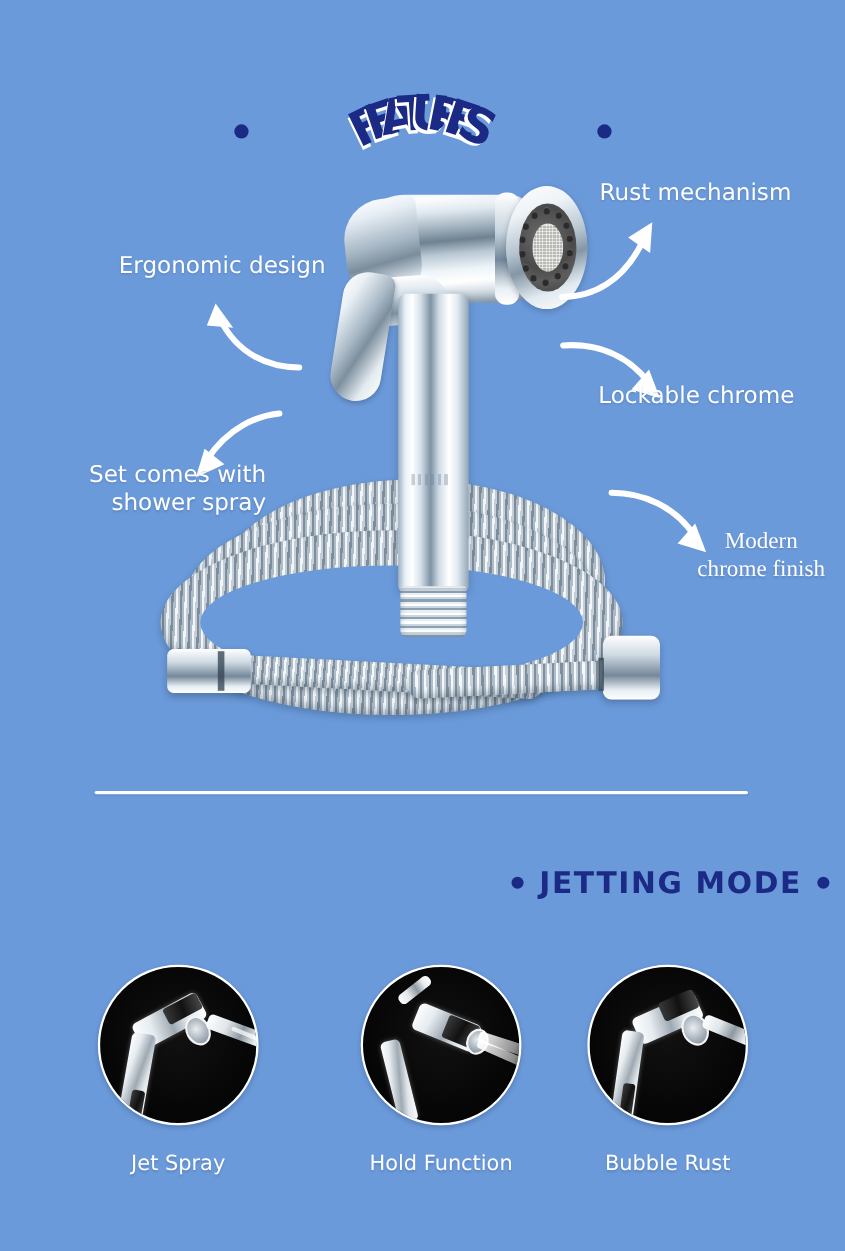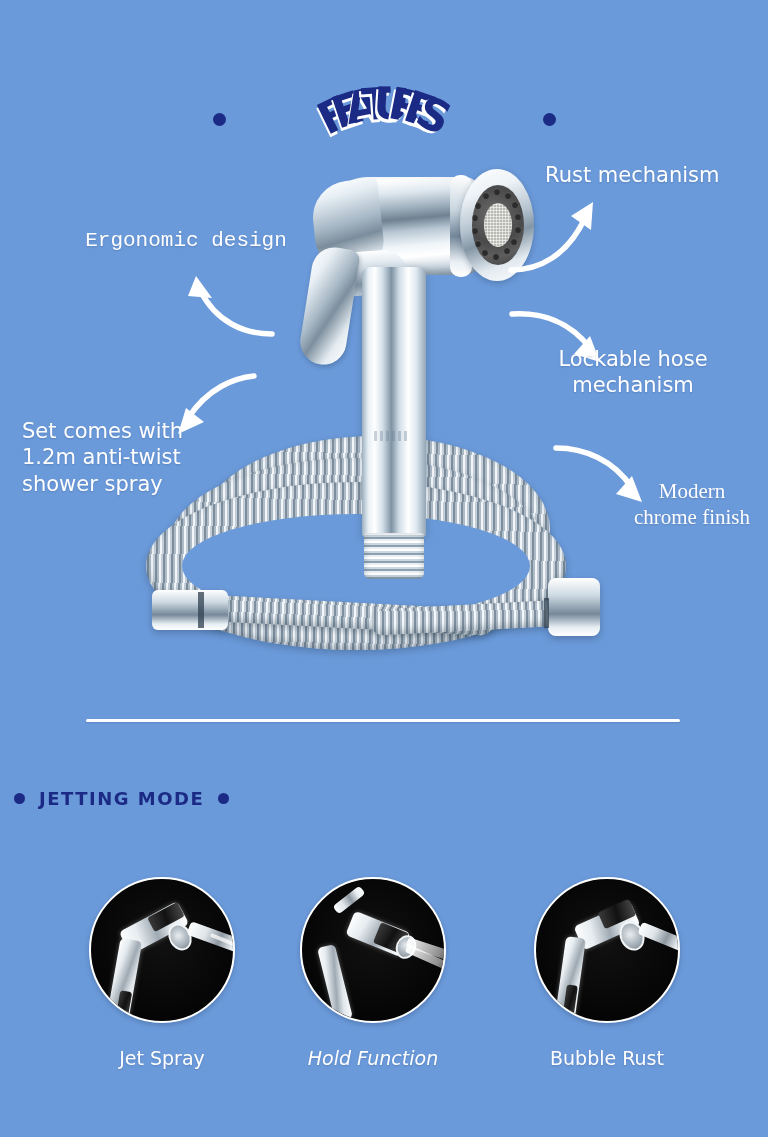--- a/index.html
+++ b/index.html
@@ -144,49 +144,49 @@
   .arrow-svg { position:absolute; overflow:visible; }
   .arrow-svg path { fill:none; stroke:#ffffff; stroke-width:5.5; stroke-linecap:round; stroke-linejoin:round; }
   .arrow-svg polygon { fill:#ffffff; }
 
   
   .feature-label {
     position:absolute; color:#ffffff; font-size:21px; line-height:1.26;
     font-family:"DejaVu Sans", sans-serif; font-weight:400;
     text-shadow:0 1px 2px rgba(30,55,95,.22);
   }
-  #label-ergonomic   { left:76px;  top:228px; width:220px; text-align:center;font-family:Liberation Mono, monospace; }
-  #label-hose        { left:22px;  top:418px; width:220px; text-align:left; }
+  #label-ergonomic   { left:76px;  top:228px; width:220px; text-align:right; }
+  #label-hose        { left:22px;  top:418px; width:220px; text-align:right; }
   #label-rust        { left:545px; top:162px; width:215px; text-align:left; }
   #label-lockable    { left:520px; top:346px; width:226px; text-align:center; }
   #label-chrome      { left:592px; top:478px; width:200px; text-align:center;font-family:Liberation Serif, serif; }
 
   
   #divider {
     position:absolute; left:86px; top:719px; width:594px; height:3px;
     background:#ffffff; border-radius:2px;
     box-shadow:0 1px 2px rgba(30,55,95,.2);
   }
 
   
   #jetting-title {
     position:absolute; left:0; top:788px; width:768px;
-    text-align:left; color:#1b2a84;
+    text-align:right; color:#1b2a84;
     font-family:"DejaVu Sans", sans-serif; font-weight:700;
-    font-size:18px; letter-spacing:1.5px;
+    font-size:27px; letter-spacing:1.5px;
   }
   .jt-dot {
     display:inline-block; width:11px; height:11px; border-radius:50%;
     background:#1b2a84; vertical-align:middle; margin:0 14px 4px;
   }
 
   #modes { position:absolute; left:0; top:877px; width:768px; height:200px; }
   .mode-item { position:absolute; width:152px; text-align:center; }
   #mode-0 { left:86px; }
-  #mode-1 { left:297px;font-style:italic; }
+  #mode-1 { left:325px; }
   #mode-2 { left:531px; }
 
   .mode-circle {
     position:relative; width:146px; height:146px; border-radius:50%;
     margin:0 auto; overflow:hidden;
     background:radial-gradient(circle at 50% 45%, #111 0%, #050505 70%, #000 100%);
     border:2px solid #ffffff;
     box-shadow:0 2px 5px rgba(20,40,70,.25);
   }
   .mode-label {
@@ -308,29 +308,27 @@
     <path d="M4 10 C 32 10, 62 22, 80 50"></path>
     <polygon points="90,64 64,56 80,38"></polygon>
   </svg>
 </div>
 
 <div class="feature-label" id="label-ergonomic">
     <div>Ergonomic design</div>
   </div>
 <div class="feature-label" id="label-hose">
     <div>Set comes with</div>
-    <div>1.2m anti-twist</div>
     <div>shower spray</div>
   </div>
 <div class="feature-label" id="label-rust">
     <div>Rust mechanism</div>
   </div>
 <div class="feature-label" id="label-lockable">
-    <div>Lockable hose</div>
-    <div>mechanism</div>
+    <div>Lockable chrome</div>
   </div>
 <div class="feature-label" id="label-chrome">
     <div>Modern</div>
     <div>chrome finish</div>
   </div>
 
 <div id="divider"></div>
 
 <div id="jetting-title">
   <span class="jt-dot"></span><span>JETTING MODE</span><span class="jt-dot"></span>

